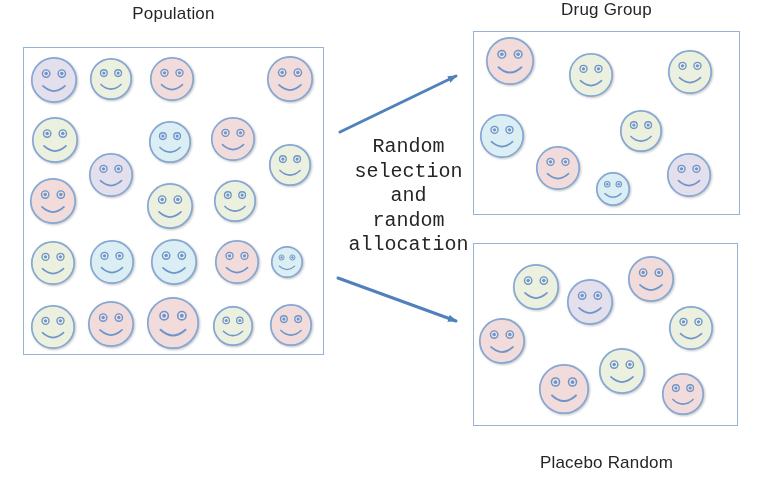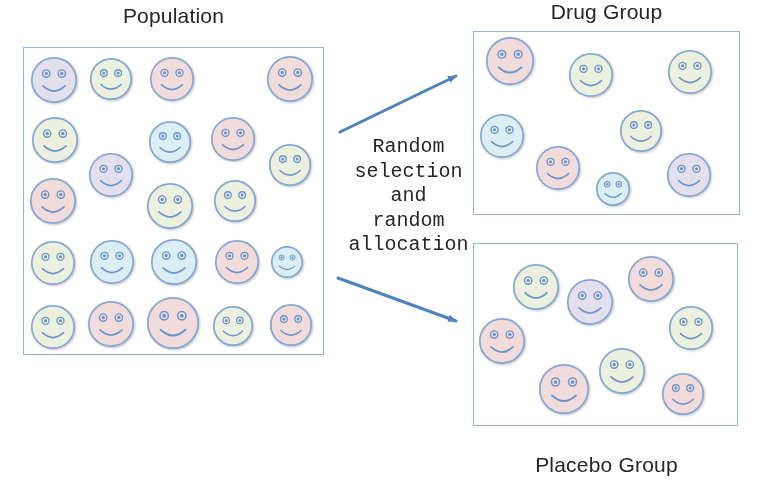--- a/index.html
+++ b/index.html
@@ -17,21 +17,21 @@
   }
   .group-box {
     position: absolute;
     border: 1.5px solid #95b3d7;
     background: #ffffff;
     box-sizing: border-box;
   }
   .box-title {
     position: absolute;
     text-align: center;
-    font-size: 21px;
+    font-size: 17px;
     color: #262626;
     letter-spacing: 0.2px;
   }
   .center-label {
     position: absolute;
     text-align: center;
     font-size: 20px;
     line-height: 24.5px;
     color: #262626;
     white-space: pre-line;
@@ -57,21 +57,21 @@
 </style>
 </head>
 <body>
 
 <div class="canvas">
 
   <div class="box-title" id="population-title" style="color: rgb(38, 38, 38);">Population</div>
 
   <div class="box-title" id="drug-title" style="color: rgb(38, 38, 38);">Drug Group</div>
 
-  <div class="box-title" id="placebo-title" style="color: rgb(38, 38, 38);">Placebo Group</div>
+  <div class="box-title" id="placebo-title" style="color: rgb(38, 38, 38);">Placebo Random</div>
 
   <div class="center-label" id="center-label" style="color: rgb(38, 38, 38);">Random
 selection
 and
 random
 allocation</div>
 
   <div class="group-box" id="population-box" style="border-color: rgb(149, 179, 215);"></div>
 
   <div class="group-box" id="drug-box" style="border-color: rgb(149, 179, 215);"></div>

